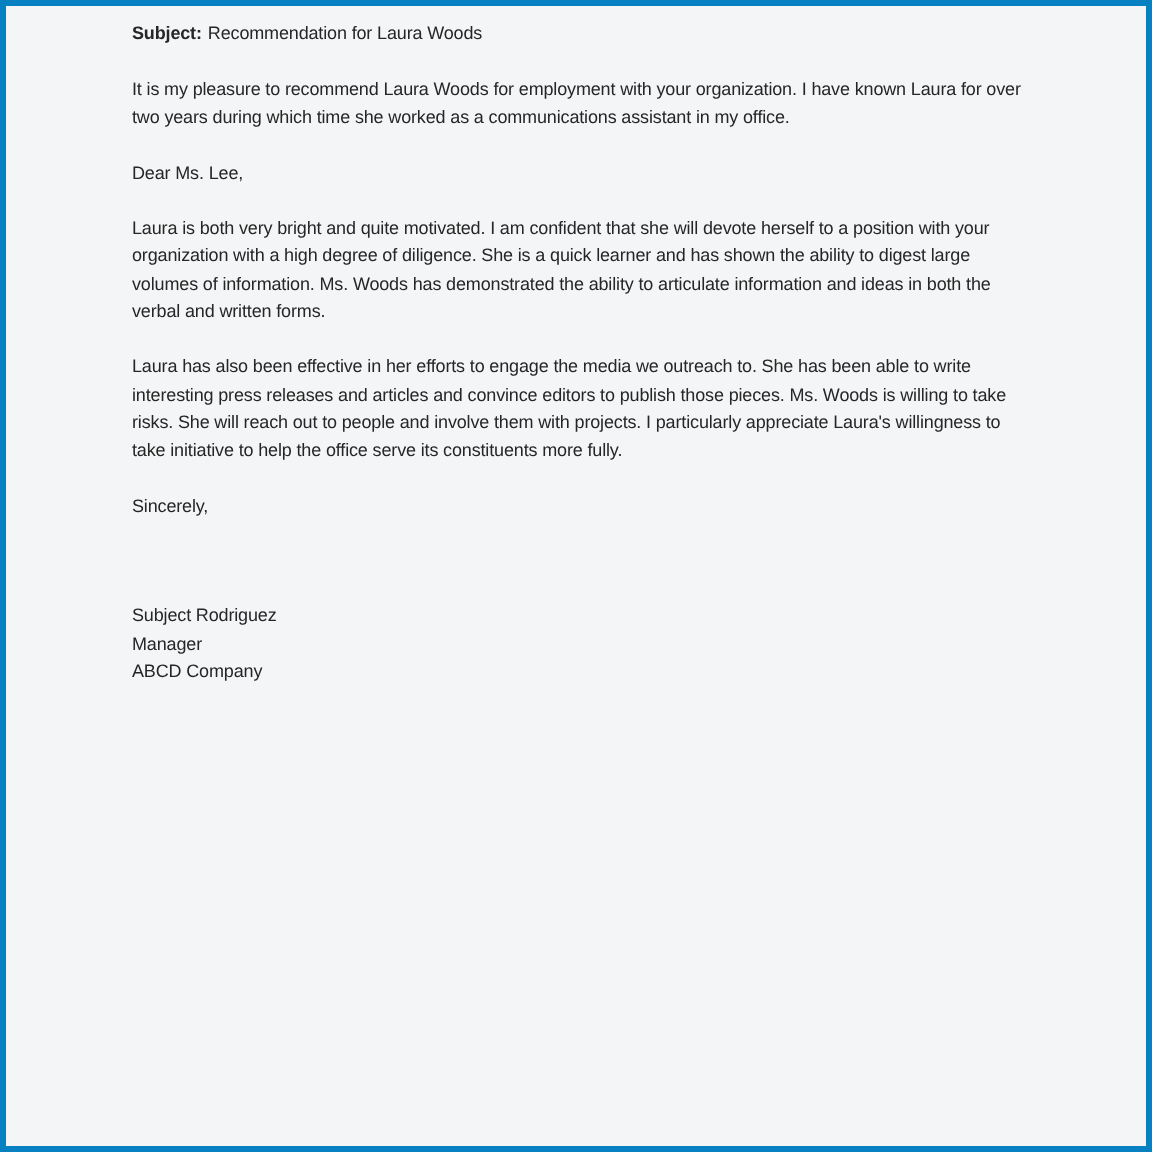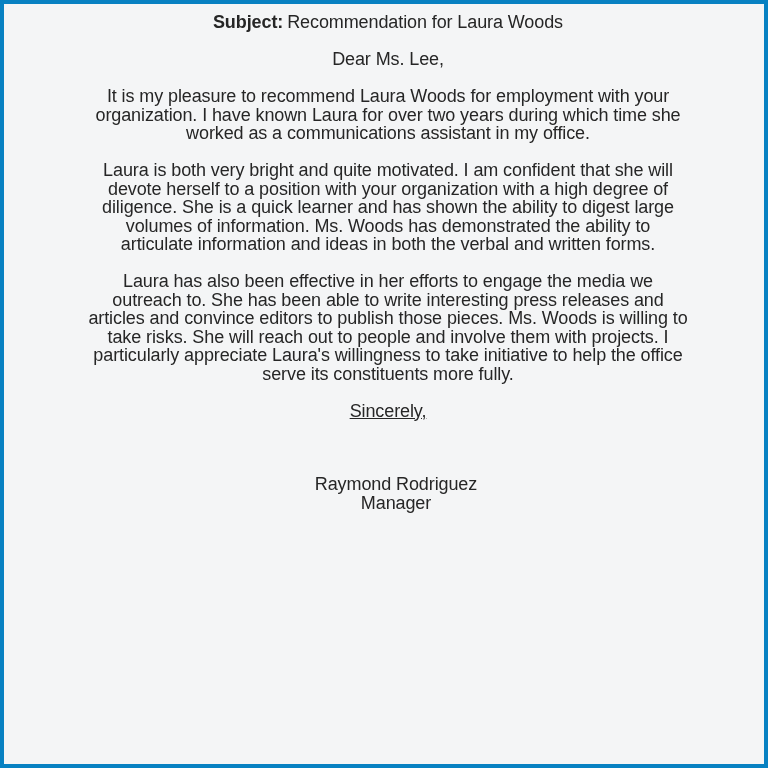--- a/index.html
+++ b/index.html
@@ -14,62 +14,61 @@
     width: 768px;
     height: 768px;
     border: 4px solid #0781c2;
     background: #f4f5f6;
     overflow: hidden;
   }
   .letter-content {
     box-sizing: border-box;
     padding: 9px 60px 0 84px;
     font-family: "Liberation Sans", sans-serif;
-    font-size: 18px;
+    font-size: 12px;
     line-height: 18.5px;
     letter-spacing: -0.1px;
     color: #262626;
-    text-align: center;
   }
   .para {
     margin: 0 0 18.5px 0;
     max-width: 600px;
   }
   .subject-label {
     font-weight: bold;
     padding-right: 4px;
   }
   .closing {
     margin-bottom: 0;
-    text-decoration: underline;
   }
   .signature-block {
     margin-top: 55px;
   }
   .signature-block div {
     line-height: 18.5px;
   }
 </style>
 </head>
 <body>
 
 <div class="letter-page">
   <div class="letter-content">
 
     <p class="para">
       <span class="subject-label">Subject:</span><span>Recommendation for Laura Woods</span>
     </p>
 
+    <p class="para">It is my pleasure to recommend Laura Woods for employment with your organization. I have known Laura for over two years during which time she worked as a communications assistant in my office.</p>
+
     <p class="para">Dear Ms. Lee,</p>
-
-    <p class="para">It is my pleasure to recommend Laura Woods for employment with your organization. I have known Laura for over two years during which time she worked as a communications assistant in my office.</p>
     <p class="para">Laura is both very bright and quite motivated. I am confident that she will devote herself to a position with your organization with a high degree of diligence. She is a quick learner and has shown the ability to digest large volumes of information. Ms. Woods has demonstrated the ability to articulate information and ideas in both the verbal and written forms.</p>
     <p class="para">Laura has also been effective in her efforts to engage the media we outreach to. She has been able to write interesting press releases and articles and convince editors to publish those pieces. Ms. Woods is willing to take risks. She will reach out to people and involve them with projects. I particularly appreciate Laura's willingness to take initiative to help the office serve its constituents more fully.</p>
 
     <p class="para closing">Sincerely,</p>
 
     <div class="signature-block">
-      <div>Raymond Rodriguez</div>
+      <div>Subject Rodriguez</div>
       <div>Manager</div>
+      <div>ABCD Company</div>
     </div>
 
   </div>
 </div>
 
 </body></html>

